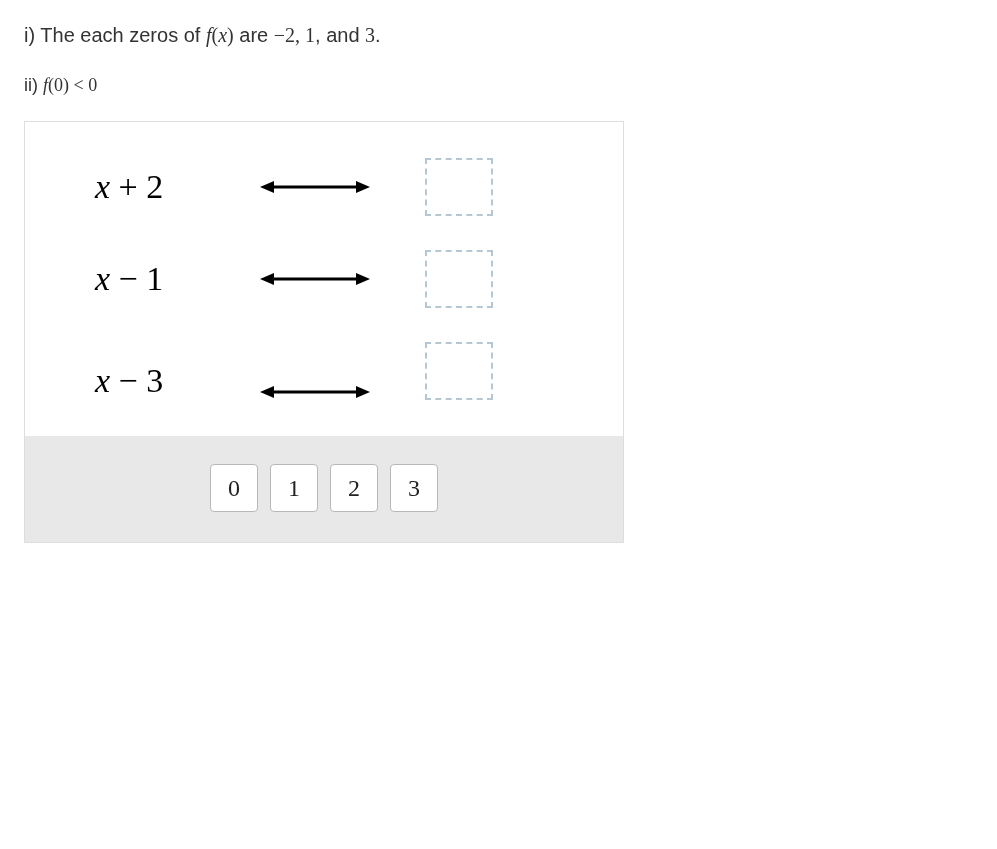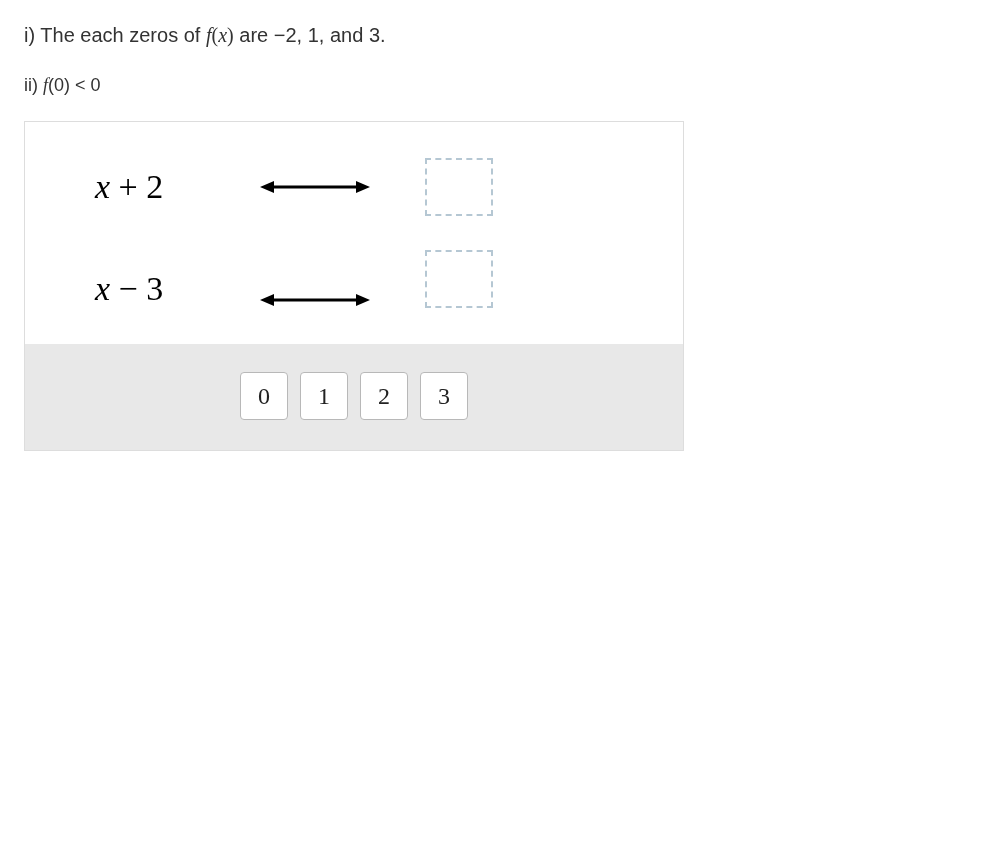--- a/index.html
+++ b/index.html
@@ -9,26 +9,26 @@
     font-family: Arial, Helvetica, sans-serif;
     font-size: 20px;
     color: #333;
     background: #fff;
     width: 997px;
   }
   .problem-text { line-height: 1.5; }
   .para { margin: 0 0 22px 0; }
   .math { font-family: 'Times New Roman', Times, serif; font-style: italic; }
   .mathup { font-family: 'Times New Roman', Times, serif; font-style: normal; }
-  .mathop { font-family: Liberation Sans, sans-serif; font-style: normal; margin-top: 30px; }
+  .mathop { font-family: Liberation Serif, serif; font-style: normal; margin-top: 30px; }
   .cond-row { font-size: 18px; }
 
   .activity-box {
     border: 1px solid #ddd;
-    width: 660px;
+    width: 600px;
     margin-top: 8px;
   }
   .factor-area {
     padding: 36px 40px 30px 70px;
     background: #fff;
   }
   .factor-row {
     display: flex;
     align-items: center;
     margin-bottom: 34px;
@@ -100,20 +100,33 @@
       <div class="arrow-slot">
         <svg class="arrow-svg" width="110" height="16" viewBox="0 0 110 16">
             <line x1="6" y1="8" x2="104" y2="8" stroke="#000" stroke-width="3"></line>
             <polygon points="0,8 14,2 14,14" fill="#000"></polygon>
             <polygon points="110,8 96,2 96,14" fill="#000"></polygon>
           </svg>
       </div>
       <div class="drop-target"></div>
     </div>
 
+    <div class="factor-row">
+      <div class="factor-label">
+        <span>x</span><span class="op"> − </span><span class="op">1</span>
+      </div>
+      <div class="arrow-slot">
+        <svg class="arrow-svg" width="110" height="16" viewBox="0 0 110 16">
+            <line x1="6" y1="8" x2="104" y2="8" stroke="#000" stroke-width="3"></line>
+            <polygon points="0,8 14,2 14,14" fill="#000"></polygon>
+            <polygon points="110,8 96,2 96,14" fill="#000"></polygon>
+          </svg>
+      </div>
+      <div class="drop-target"></div>
+    </div>
 
     <div class="factor-row">
       <div class="factor-label">
         <span>x</span><span class="op"> − </span><span class="op">3</span>
       </div>
       <div class="arrow-slot">
         <svg class="arrow-svg" width="110" height="16" viewBox="0 0 110 16">
             <line x1="6" y1="8" x2="104" y2="8" stroke="#000" stroke-width="3"></line>
             <polygon points="0,8 14,2 14,14" fill="#000"></polygon>
             <polygon points="110,8 96,2 96,14" fill="#000"></polygon>

